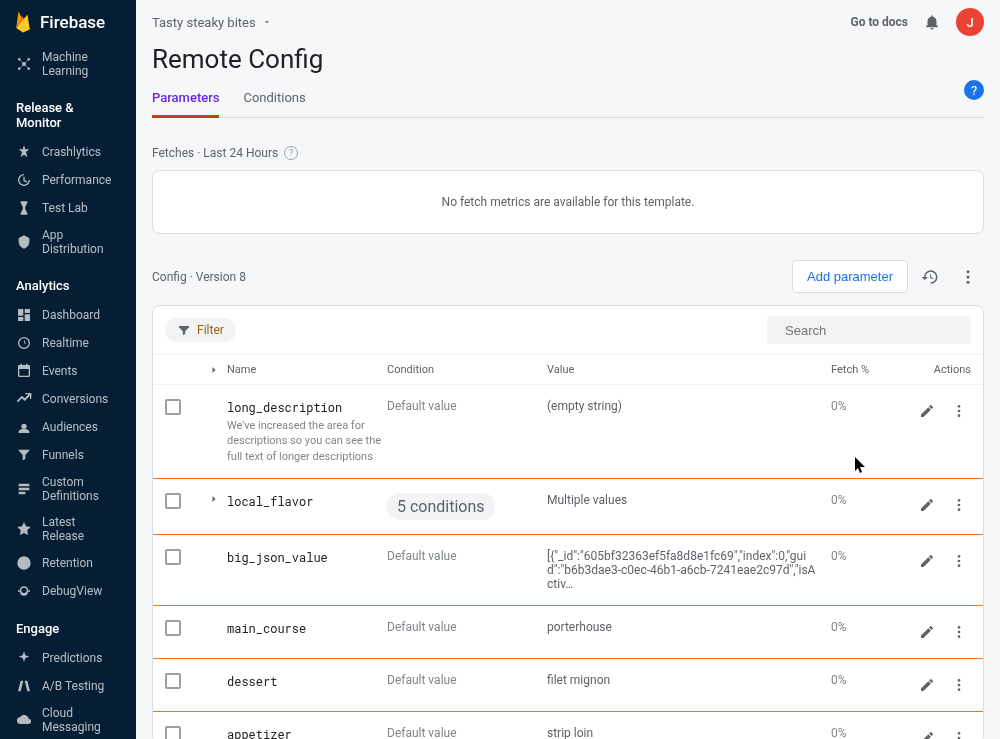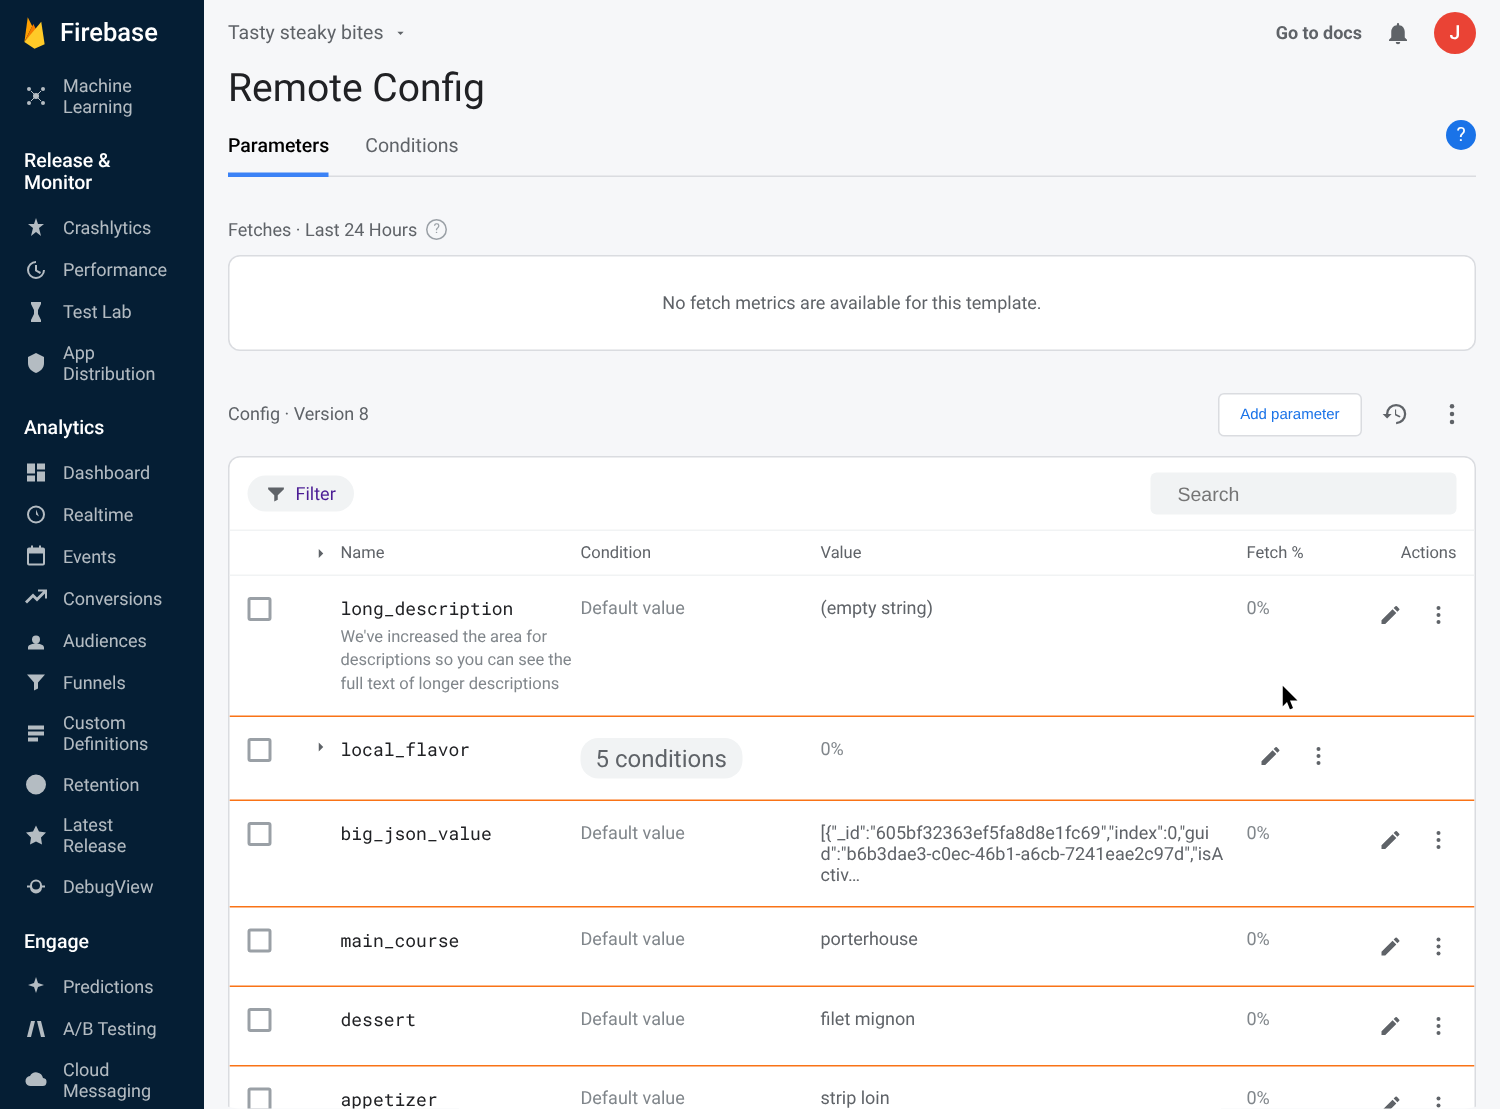--- a/index.html
+++ b/index.html
@@ -26,36 +26,36 @@
 .project-selector { display: flex; align-items: center; gap: 6px; font-size: 13px; color: #5f6368; cursor: pointer; }
 .topbar-spacer { flex: 1; }
 .docs-link { font-size: 12px; color: #5f6368; cursor: pointer; font-weight: bold; }
 .icon-btn { width: 24px; height: 24px; display: flex; align-items: center; justify-content: center; cursor: pointer; color: #5f6368; }
 .avatar { width: 28px; height: 28px; border-radius: 50%; background: #ea4335; color: #fff; display: flex; align-items: center; justify-content: center; font-size: 13px; font-weight: 500; cursor: pointer; }
 
 .content { flex: 1; padding: 0 16px 16px; overflow-y: auto; position: relative; }
 .page-title { font-size: 26px; font-weight: 400; color: #202124; margin-bottom: 6px; }
 .tabs { display: flex; gap: 24px; border-bottom: 1px solid #dadce0; margin-bottom: 28px; position: relative; }
 .tab { padding: 10px 0; font-size: 13px; color: #5f6368; cursor: pointer; }
-.tab.active { color: #000000; border-bottom: 3px solid #3b82f6; margin-bottom: -1px; font-weight: 500; }
+.tab.active { color: #6d28d9; border-bottom: 3px solid #c2410c; margin-bottom: -1px; font-weight: 500; }
 .help-badge { position: absolute; right: 0; top: 0; width: 20px; height: 20px; border-radius: 50%; background: #1a73e8; color: #fff; display: flex; align-items: center; justify-content: center; font-size: 13px; cursor: pointer; }
 
 .fetch-header { display: flex; align-items: center; gap: 6px; font-size: 12px; color: #5f6368; margin-bottom: 10px; }
 .info-icon { width: 14px; height: 14px; border: 1px solid #9aa0a6; border-radius: 50%; display: flex; align-items: center; justify-content: center; font-size: 9px; color: #9aa0a6; }
 .metrics-card { background: #fff; border: 1px solid #dadce0; border-radius: 8px; padding: 24px; text-align: center; color: #5f6368; font-size: 12px; margin-bottom: 26px; }
 
 .config-header { display: flex; align-items: center; margin-bottom: 12px; }
 .config-version { font-size: 12px; color: #5f6368; }
 .config-spacer { flex: 1; }
-.add-param-btn { color: #1a73e8; font-size: 10px; font-weight: 500; padding: 8px 14px; border: 1px solid #dadce0; border-radius: 4px; background: #fff; cursor: pointer; }
+.add-param-btn { color: #1a73e8; font-size: 13px; font-weight: 500; padding: 8px 14px; border: 1px solid #dadce0; border-radius: 4px; background: #fff; cursor: pointer; }
 .hist-btn, .menu-btn { width: 32px; height: 32px; display: flex; align-items: center; justify-content: center; cursor: pointer; color: #5f6368; margin-left: 6px; }
 
 .table-card { background: #fff; border: 1px solid #dadce0; border-radius: 8px; overflow: hidden; }
 .table-toolbar { display: flex; align-items: center; padding: 10px 12px; gap: 12px; }
-.filter-chip { display: flex; align-items: flex-end; gap: 6px; background: #f1f3f4; border-radius: 16px; padding: 5px 12px; font-size: 12px; color: #4c1d95; cursor: pointer; }
+.filter-chip { display: flex; align-items: flex-end; gap: 6px; background: #f1f3f4; border-radius: 16px; padding: 5px 12px; font-size: 12px; color: #a16207; cursor: pointer; }
 .toolbar-spacer { flex: 1; }
 .search-box { display: flex; align-items: center; gap: 8px; background: #f1f3f4; border-radius: 4px; padding: 6px 10px; width: 204px; }
 .search-box input { border: none; background: transparent; outline: none; font-size: 13px; color: #202124; flex: 1; }
 .table-head { display: grid; grid-template-columns: 36px 26px 160px 160px 1fr 60px 80px; padding: 8px 12px; font-size: 11px; color: #5f6368; border-top: 1px solid #f1f3f4; border-bottom: 1px solid #f1f3f4; align-items: center; }
 .param-row { display: grid; grid-template-columns: 36px 26px 160px 160px 1fr 60px 80px; padding: 14px 12px; font-size: 12px; border-bottom: 1px solid #f97316; align-items: flex-start; }
 .param-row:last-child { border-bottom: none; }
 .checkbox { width: 16px; height: 16px; border: 2px solid #9aa0a6; border-radius: 2px; cursor: pointer; }
 .expand-cell { display: flex; align-items: center; justify-content: center; color: #5f6368; cursor: pointer; }
 .param-name { font-family: 'Roboto Mono', monospace; font-size: 12px; color: #202124; }
 .param-desc { font-size: 11px; color: #80868b; margin-top: 3px; line-height: 1.4; }
@@ -188,32 +188,32 @@
           <span class="nav-icon">
             <svg viewBox="0 0 24 24" fill="currentColor">
               <path d="M4 4h16v4H4zm0 6h16v4H4zm0 6h10v4H4z"></path>
             </svg>
           </span>
           <span>Custom Definitions</span>
         </div>
         <div class="nav-item">
           <span class="nav-icon">
             <svg viewBox="0 0 24 24" fill="currentColor">
+              <path d="M12 2l3 6 7 1-5 5 1 7-6-3-6 3 1-7-5-5 7-1z"></path>
+            </svg>
+          </span>
+          <span>Latest Release</span>
+        </div>
+        <div class="nav-item">
+          <span class="nav-icon">
+            <svg viewBox="0 0 24 24" fill="currentColor">
               <path d="M12 2a10 10 0 100 20 10 10 0 000-20zm0 4v6l4 2"></path>
             </svg>
           </span>
           <span>Retention</span>
-        </div>
-        <div class="nav-item">
-          <span class="nav-icon">
-            <svg viewBox="0 0 24 24" fill="currentColor">
-              <path d="M12 2l3 6 7 1-5 5 1 7-6-3-6 3 1-7-5-5 7-1z"></path>
-            </svg>
-          </span>
-          <span>Latest Release</span>
         </div>
         <div class="nav-item">
           <span class="nav-icon">
             <svg viewBox="0 0 24 24" fill="currentColor">
               <path d="M12 5a6 6 0 016 6h3v2h-3a6 6 0 01-12 0H3v-2h3a6 6 0 016-6zm-4 6a4 4 0 108 0 4 4 0 00-8 0z"></path>
             </svg>
           </span>
           <span>DebugView</span>
         </div>
       </div>
@@ -383,20 +383,21 @@
               </span>
               <span class="expand-cell">
                 <svg width="12" height="12" viewBox="0 0 24 24" fill="currentColor">
                   <path d="M9 6l6 6-6 6z"></path>
                 </svg>
               </span>
               <div>
                 <div class="param-name">local_flavor</div>
               </div>
               <div class="cond-cell"><span class="cond-badge">5 conditions</span></div>
+              <div class="value-cell">Multiple values</div>
               <div class="fetch-cell">0%</div>
               <div class="actions-cell">
                 <div class="row-icon-btn">
                   <svg width="16" height="16" viewBox="0 0 24 24" fill="currentColor">
                     <path d="M3 17.25V21h3.75L17.81 9.94l-3.75-3.75zM20.71 7.04a1 1 0 000-1.41l-2.34-2.34a1 1 0 00-1.41 0l-1.83 1.83 3.75 3.75z"></path>
                   </svg>
                 </div>
                 <div class="row-icon-btn">
                   <svg width="16" height="16" viewBox="0 0 24 24" fill="currentColor">
                     <circle cx="12" cy="5" r="2"></circle>

